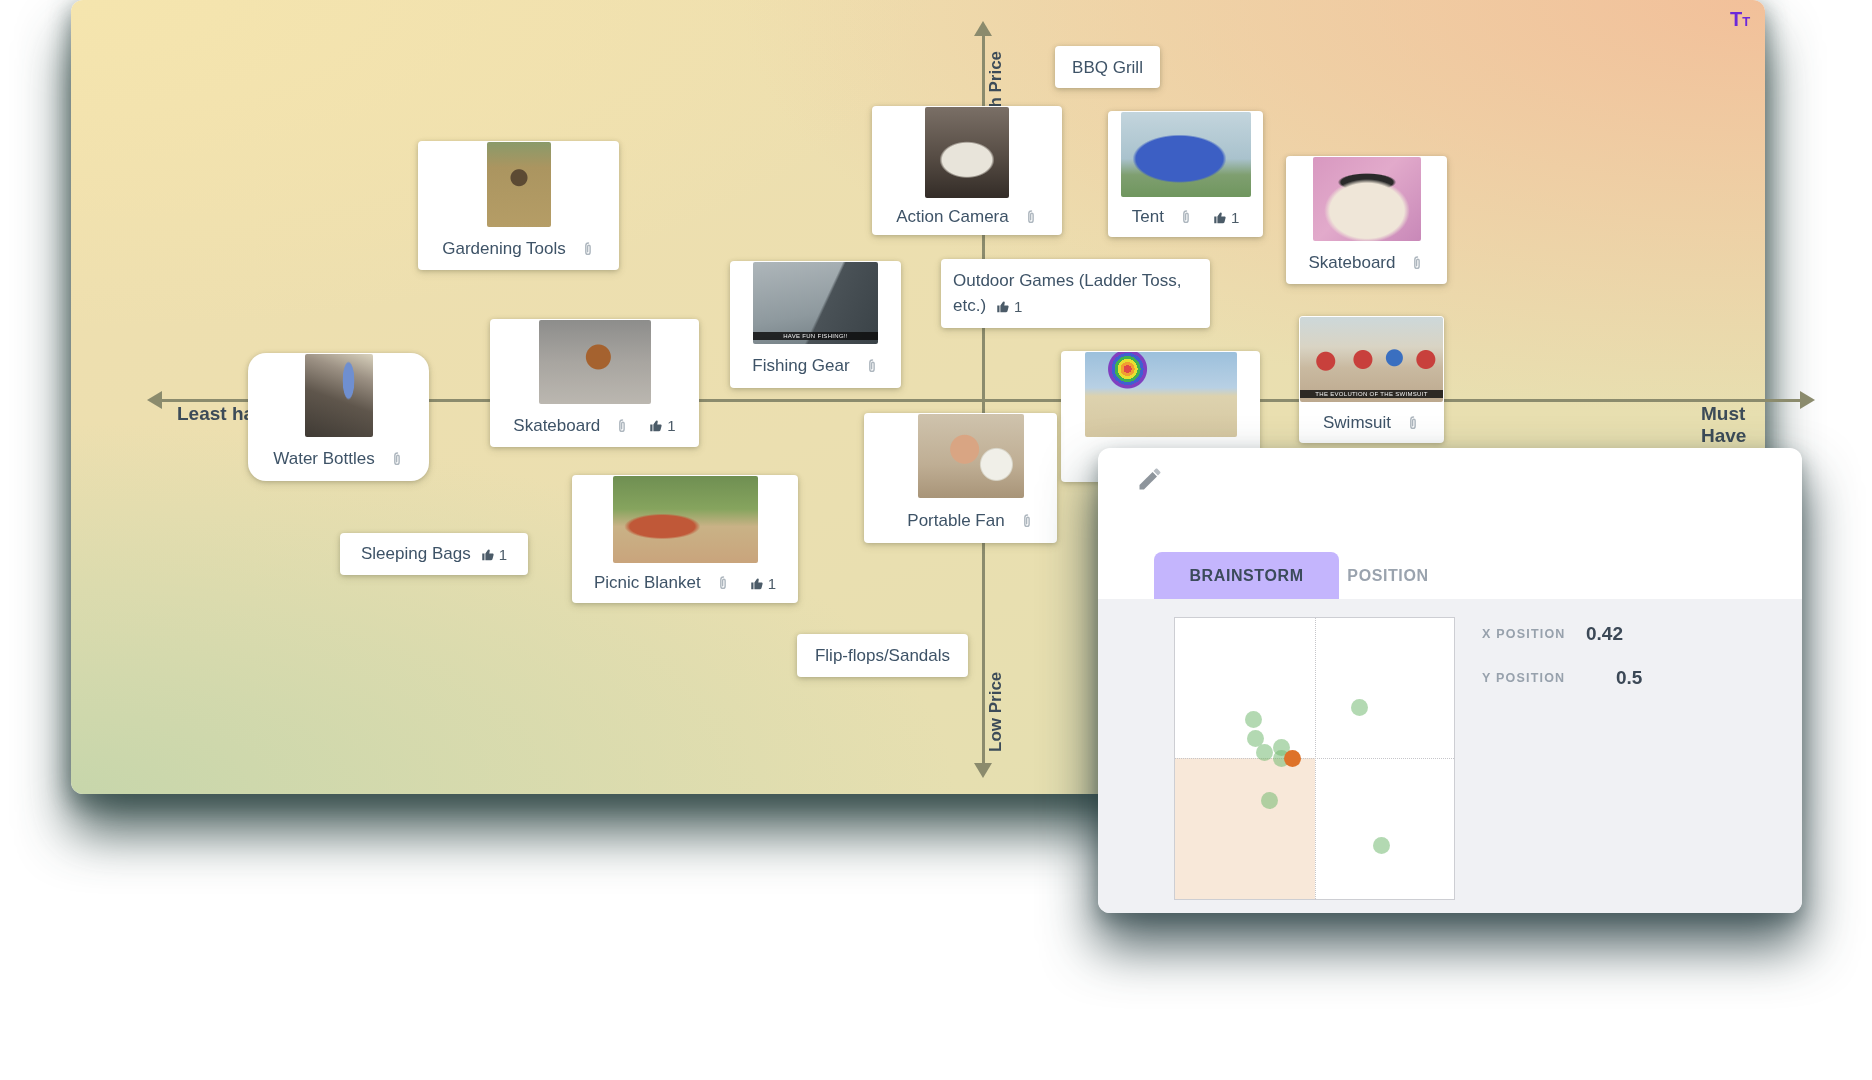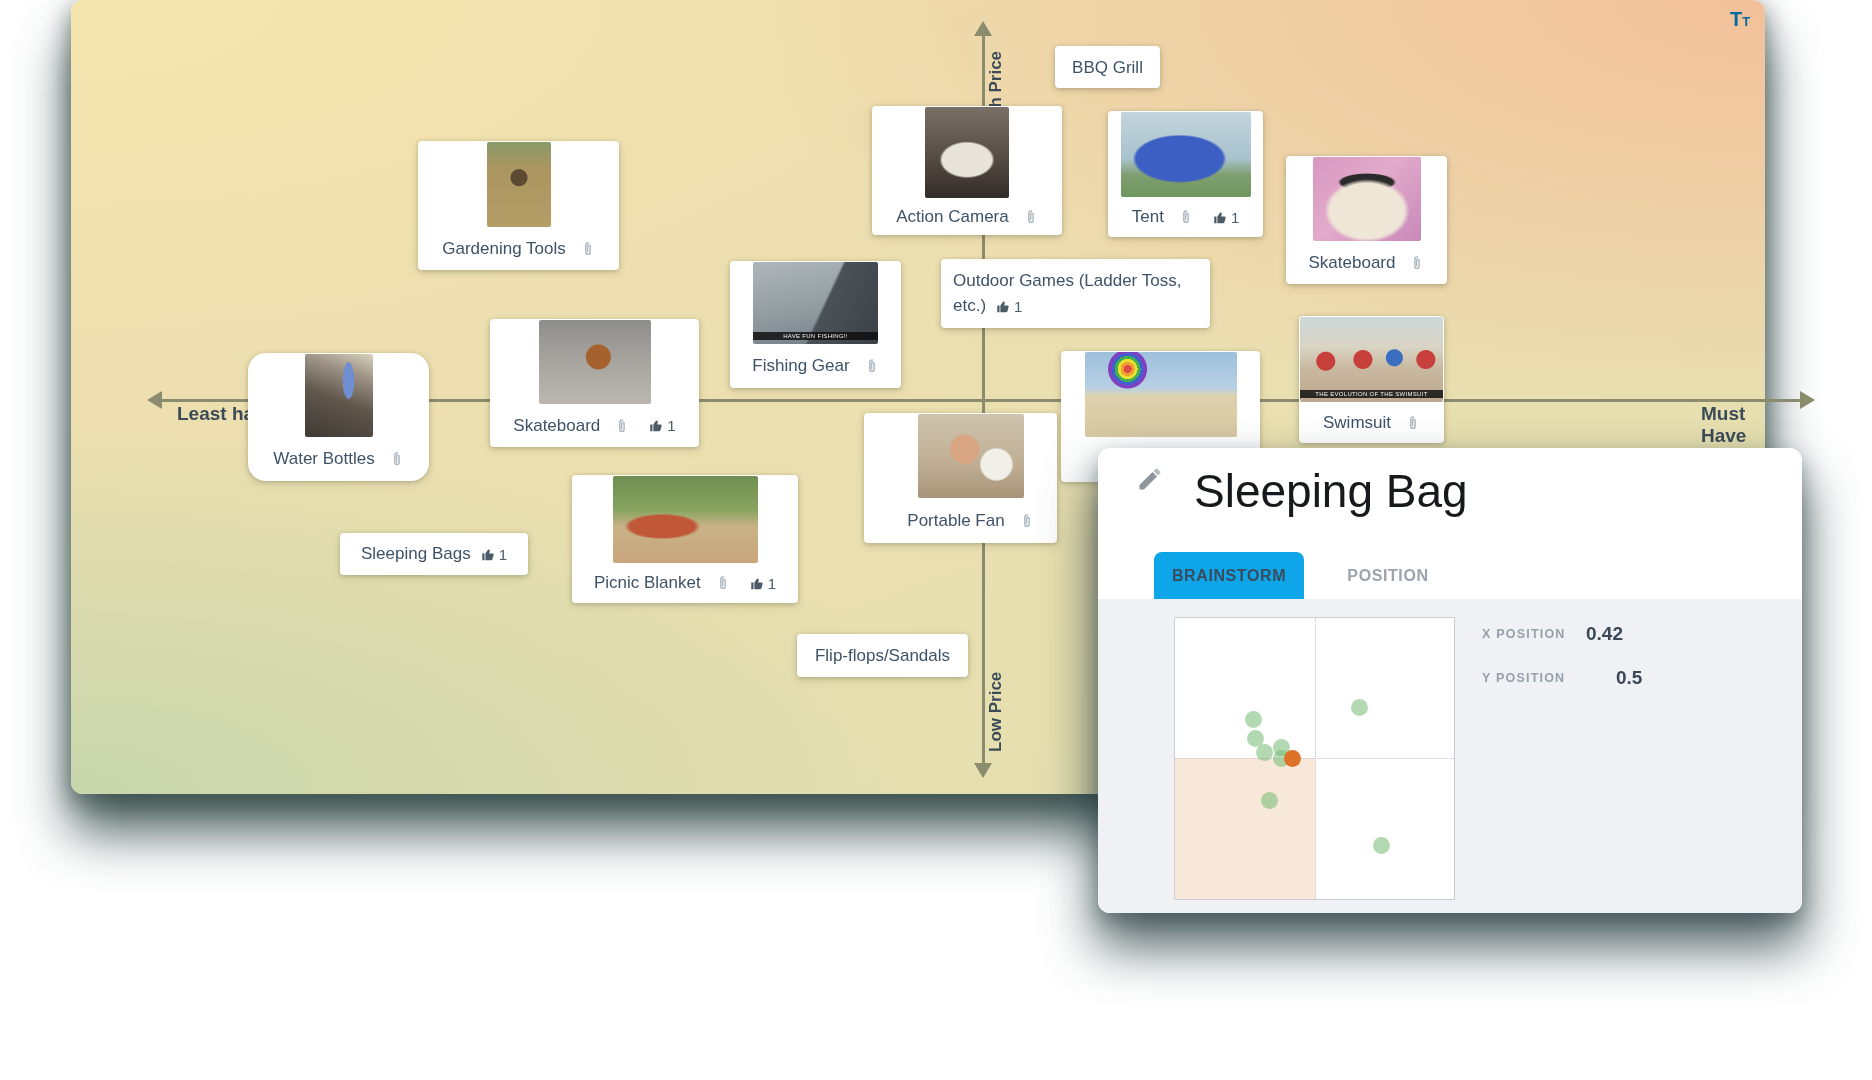--- a/index.html
+++ b/index.html
@@ -26,21 +26,21 @@
   .arr-down{left:903px;top:763px;border-left:9px solid transparent;border-right:9px solid transparent;border-top:15px solid #8b8b6d;}
   .axis-label{position:absolute;font-weight:700;font-size:19px;color:#3c4b58;}
   .label-least{left:106px;top:403px;}
   .label-must{left:1630px;top:403px;}
   .v-label{position:absolute;writing-mode:vertical-rl;transform:rotate(180deg);
            font-weight:700;font-size:17px;color:#3c4b58;}
   .label-high{left:915px;top:45px;height:90px;}
   .label-low{left:915px;top:664px;height:88px;}
 
   
-  .tt{position:absolute;left:1730px;top:8px;color:#0369a1;font-weight:700;cursor:pointer;}
+  .tt{position:absolute;left:1730px;top:8px;color:#6d28d9;font-weight:700;cursor:pointer;}
   .tt .big{font-size:20px;}
   .tt .small{font-size:13px;}
 
   
   .card{position:absolute;background:#fff;border-radius:4px;display:flex;flex-direction:column;
         box-shadow:0 1px 4px rgba(80,80,50,0.28),0 3px 9px rgba(80,80,50,0.14);}
   .card-img{position:relative;margin:1px auto 0;border-radius:2px;overflow:hidden;flex:none;}
   .img-caption{position:absolute;left:0;right:0;bottom:4px;text-align:center;font-size:6px;line-height:8px;
                color:#f2f2f2;background:rgba(12,12,12,0.82);letter-spacing:0.3px;}
   .card-label-row{flex:1;display:flex;align-items:center;justify-content:center;gap:16px;padding:0 8px;}
@@ -52,21 +52,21 @@
   .card-label-row:not(.solo) .likes{margin-left:4px;}
   .likes-count{font-size:15px;color:#4b5b68;}
 
   
   .panel{position:absolute;left:1098px;top:448px;width:704px;height:465px;background:#fff;border-radius:12px;
          box-shadow:0 32px 52px 2px rgba(38,60,64,0.80),0 8px 18px rgba(38,60,64,0.35);}
   .pencil{position:absolute;left:38px;top:17px;}
   .panel-title{position:absolute;left:96px;top:14px;font-size:46px;line-height:58px;color:#17191c;font-weight:400;}
   .tab{position:absolute;top:104px;height:47px;display:flex;align-items:center;justify-content:center;
        font-size:16px;font-weight:700;letter-spacing:0.6px;cursor:pointer;}
-  .tab-brainstorm{left:56px;width:150px;background:#0ea5e9;border-radius:8px 8px 0 0;color:#3b4b5b;}
+  .tab-brainstorm{left:56px;width:185px;background:#c4b5fd;border-radius:8px 8px 0 0;color:#3b4b5b;}
   .tab-position{left:230px;width:120px;color:#9aa3ae;}
   .panel-body{position:absolute;left:0;top:151px;right:0;bottom:0;background:#f0f1f4;border-radius:0 0 12px 12px;}
   .minichart{position:absolute;left:76px;top:18px;width:279px;height:281px;background:#fff;border:1px solid #cdced3;}
   .quad-shade{position:absolute;left:0;top:140px;width:140px;height:141px;background:#f8e8d9;}
   .mid-v{position:absolute;left:140px;top:0;bottom:0;width:0;border-left:1px dotted #c6c6ca;}
   .mid-h{position:absolute;top:140px;left:0;right:0;height:0;border-top:1px dotted #c6c6ca;}
   .dot{position:absolute;width:17px;height:17px;border-radius:50%;background:rgba(116,185,114,0.55);}
   .dot.selected{background:#de7229;}
   .fieldlabel{position:absolute;font-size:12.5px;font-weight:700;letter-spacing:1.2px;color:#97a1ac;}
   .fieldvalue{position:absolute;font-size:19px;font-weight:700;color:#3b4856;}
@@ -285,21 +285,20 @@
 
   <div class="tt"><span class="big">T</span><span class="small">T</span></div>
 
   <div class="panel">
     <span class="pencil">
       <svg width="28" height="28" viewBox="0 0 24 24" fill="#8e959c">
           <path d="M3 17.2V21h3.8L18 9.8 14.2 6 3 17.2z"></path>
           <path d="M20.7 7.1c.4-.4.4-1 0-1.4l-2.4-2.4c-.4-.4-1-.4-1.4 0L15 5.2 18.8 9l1.9-1.9z" fill="#b6bcc2"></path>
         </svg>
     </span>
-    <div class="panel-title">Sleeping Bag</div>
     <div class="tab tab-brainstorm">BRAINSTORM</div>
     <div class="tab tab-position">POSITION</div>
     <div class="panel-body">
       <div class="minichart">
         <div class="quad-shade"></div>
         <div class="mid-v"></div>
         <div class="mid-h"></div>
       <div class="dot" style="left: 69.62px; top: 92.66px;"></div>
           <div class="dot" style="left: 72.41px; top: 112.33px;"></div>
           <div class="dot" style="left: 80.78px; top: 126.38px;"></div>

